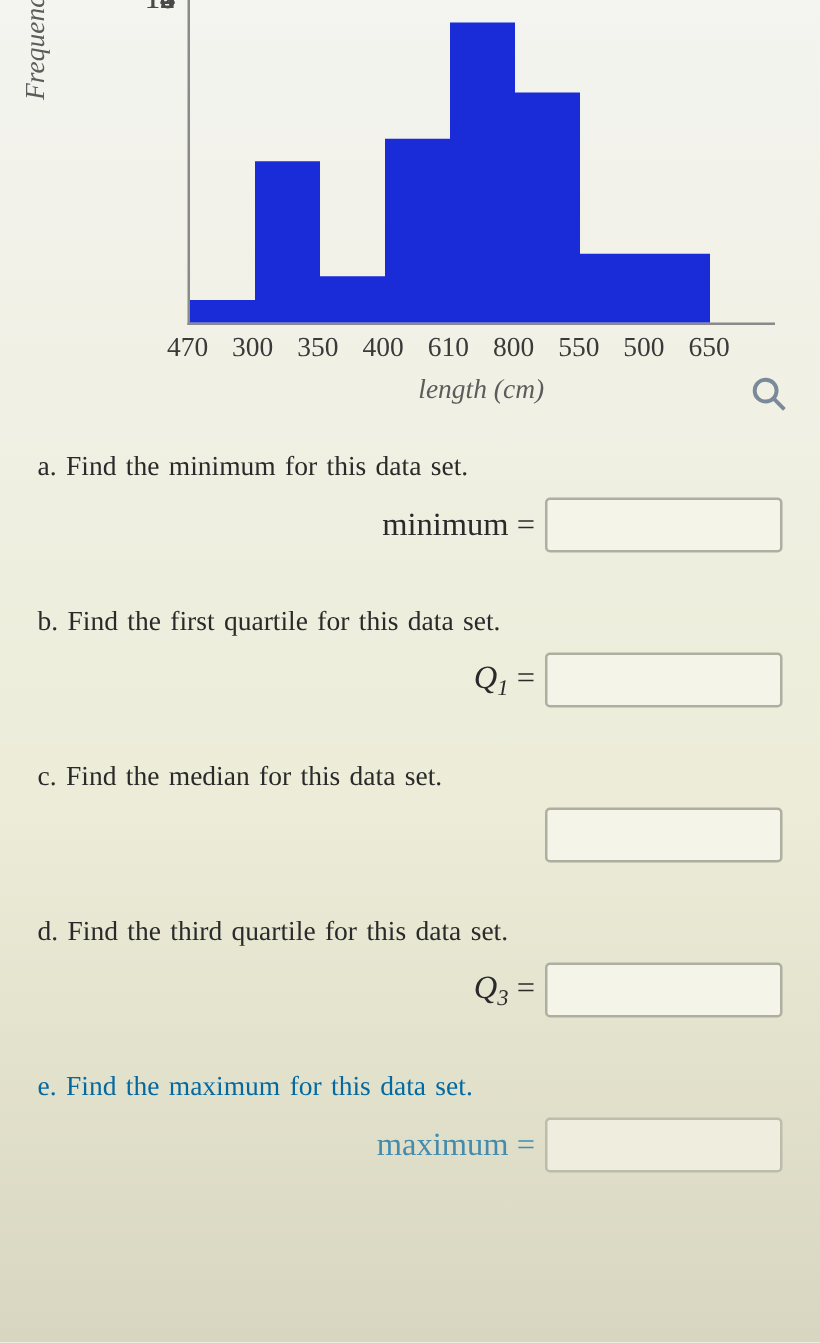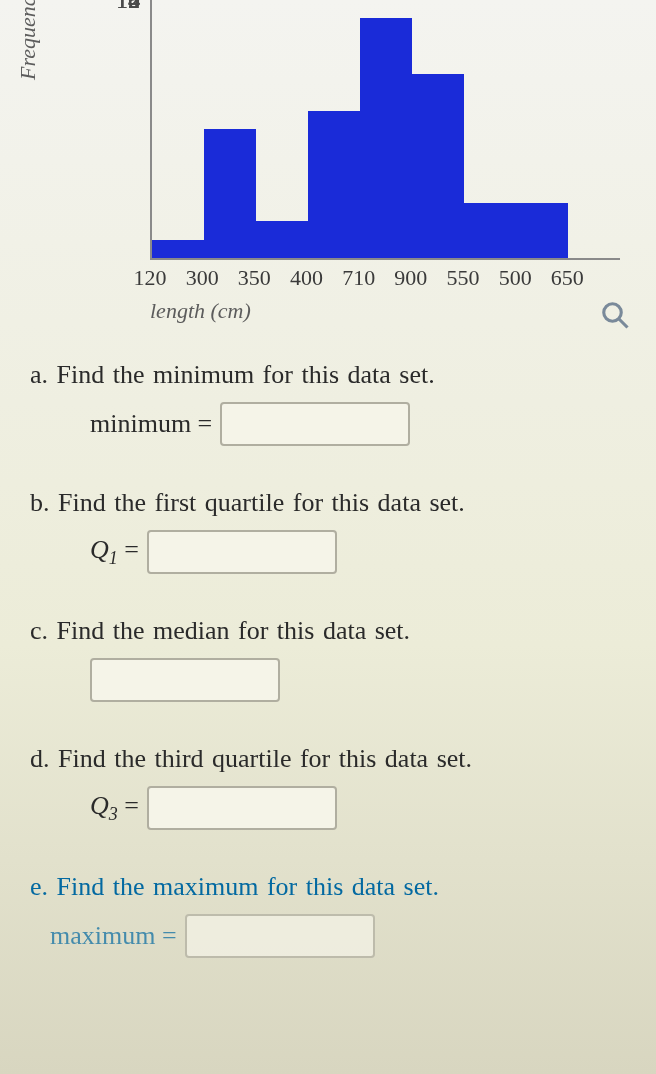--- a/index.html
+++ b/index.html
@@ -69,52 +69,53 @@
     height: 28px;
     font-size: 22px;
     color: #3a3a3a;
   }
   .xtick { position: absolute; transform: translateX(-50%); }
   .xlabel {
     position: absolute;
     left: 130px;
     top: 298px;
     width: 470px;
-    text-align: left;
+    text-align: center;
     font-size: 22px;
     font-style: italic;
     color: #5c5c5c;
   }
   .mag {
     position: absolute;
     right: 10px;
     top: 300px;
     color: #7a8a9a;
   }
   .mag svg { width: 30px; height: 30px; }
 
   .questions {
     margin: 30px 30px 0 30px;
   }
   .q {
     margin-bottom: 42px;
   }
   .q-prompt {
-    font-size: 26px;
+    font-size: 22px;
     color: #2a2a2a;
     margin-bottom: 12px;
     word-spacing: 2px;
   }
   .q-answer {
     font-size: 26px;
     color: #2a2a2a;
     display: flex;
     align-items: center;
     gap: 8px;
     margin-left: 60px;
+    justify-content: flex-end;
   }
   .ans-box {
     display: inline-block;
     width: 190px;
     height: 44px;
     border: 2px solid #b0aea0;
     background: #f5f4e8;
     border-radius: 4px;
   }
   .sub { font-style: italic; font-size: 18px; vertical-align: sub; }
@@ -155,26 +156,26 @@
         <div class="bar" style="height:71.4%"></div>
       </div>
     <div class="bar-slot">
         <div class="bar" style="height:21.4%"></div>
       </div>
     <div class="bar-slot">
         <div class="bar" style="height:21.4%"></div>
       </div>
   </div>
   <div class="xticks">
-    <span class="xtick" style="left:0%">120</span>
+    <span class="xtick" style="left:0%">470</span>
     <span class="xtick" style="left:11.1%">300</span>
     <span class="xtick" style="left:22.2%">350</span>
     <span class="xtick" style="left:33.3%">400</span>
-    <span class="xtick" style="left:44.4%">710</span>
-    <span class="xtick" style="left:55.5%">900</span>
+    <span class="xtick" style="left:44.4%">610</span>
+    <span class="xtick" style="left:55.5%">800</span>
     <span class="xtick" style="left:66.6%">550</span>
     <span class="xtick" style="left:77.7%">500</span>
     <span class="xtick" style="left:88.8%">650</span>
   </div>
   <div class="xlabel">length (cm)</div>
   <div class="mag">
     <svg viewBox="0 0 24 24" fill="none" stroke="#7a8a9a" stroke-width="2.5">
       <circle cx="10" cy="10" r="7"></circle>
         <line x1="15" y1="15" x2="22" y2="22"></line>
     </svg>

